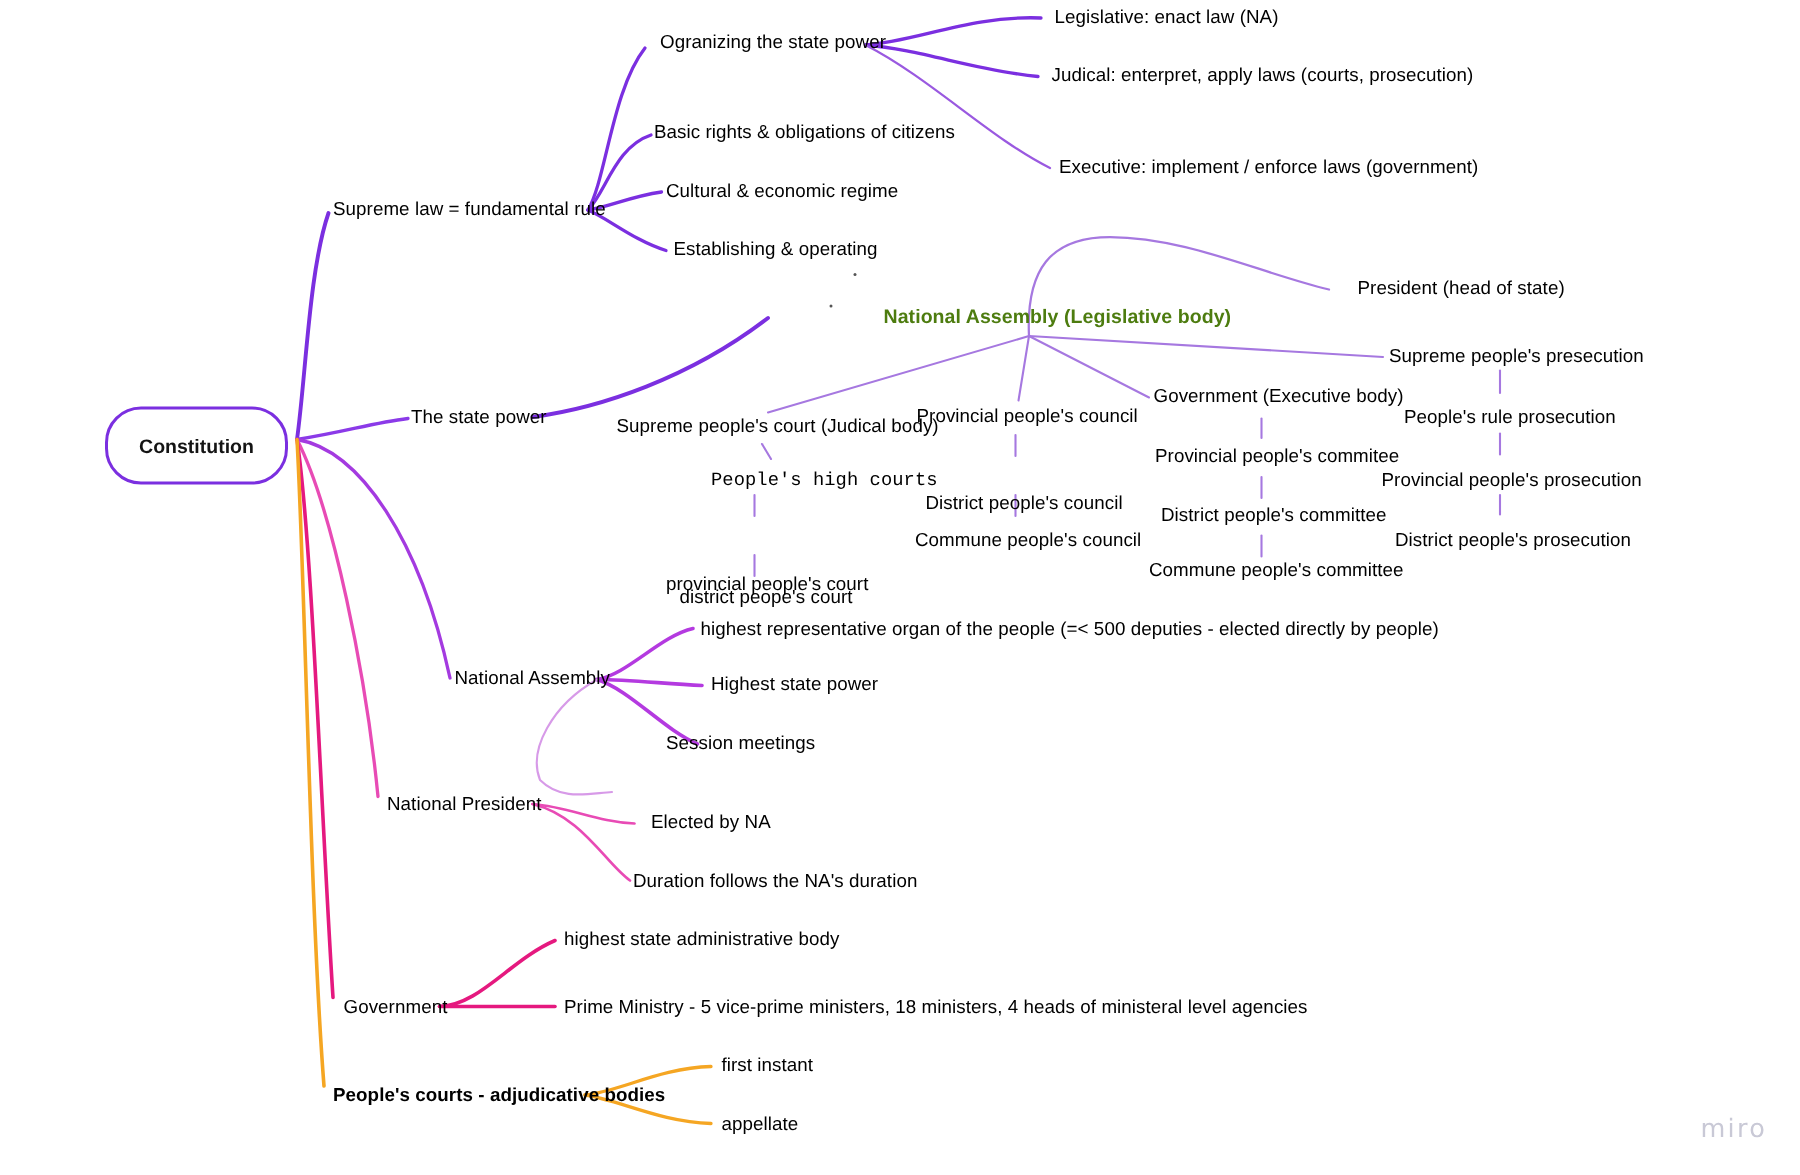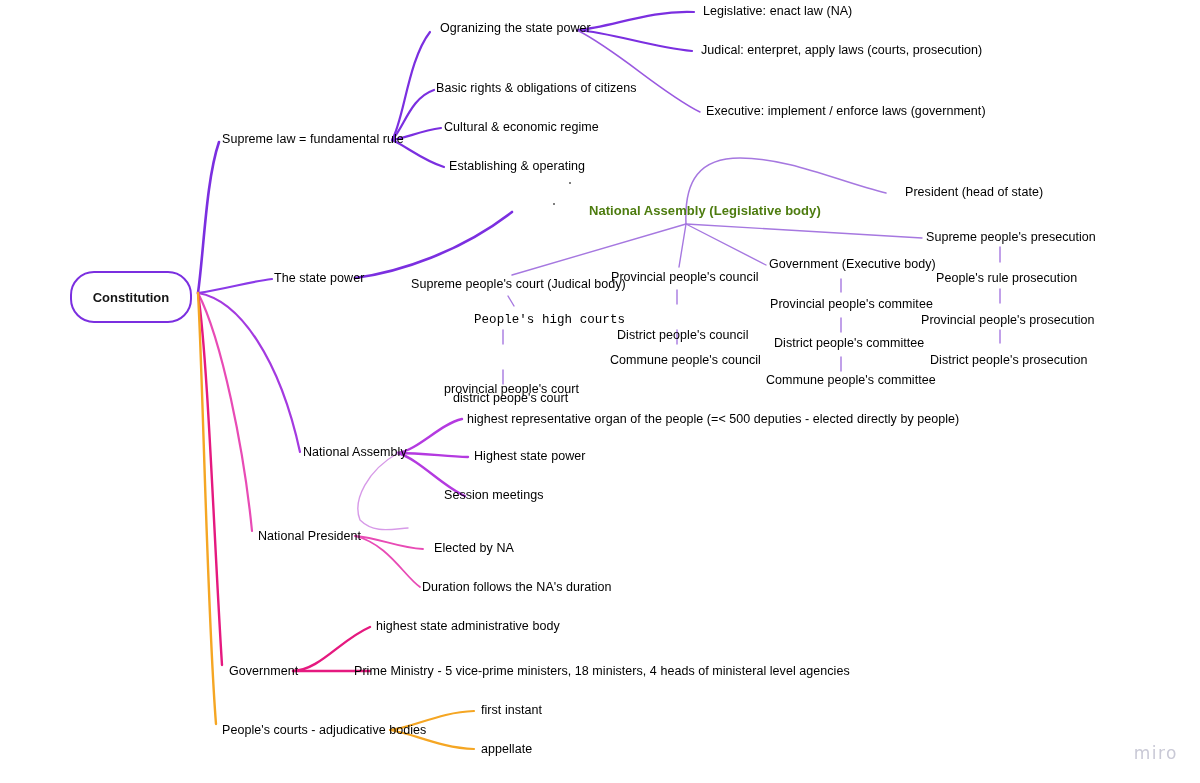--- a/index.html
+++ b/index.html
@@ -260,25 +260,25 @@
   <div class="node" style="left:422px; top:581px;">
     <span>Duration follows the NA's duration</span>
   </div>
 
   <div class="node" style="left:229px; top:665px;">
     <span>Government</span>
   </div>
   <div class="node" style="left:376px; top:620px;">
     <span>highest state administrative body</span>
   </div>
-  <div class="node" style="left:354px; top:665px;text-align:center;">
+  <div class="node" style="left:376px; top:665px;text-align:center;">
     <span>Prime Ministry - 5 vice-prime ministers, 18 ministers, 4 heads of ministeral level agencies</span>
   </div>
 
-  <div class="node" style="left:222px; top:724px;">
+  <div class="node" style="left:222px; top:724px;font-weight:bold;">
     <span>People's courts - adjudicative bodies</span>
   </div>
   <div class="node" style="left:481px; top:704px;">
     <span>first instant</span>
   </div>
   <div class="node" style="left:481px; top:743px;">
     <span>appellate</span>
   </div>
 
   <div class="dot" style="left:569px; top:182px;"></div>

